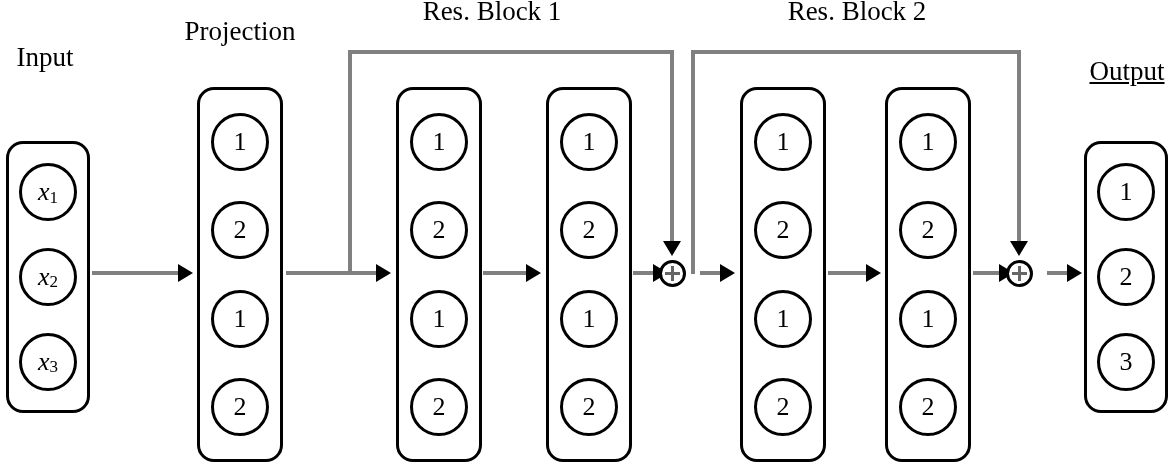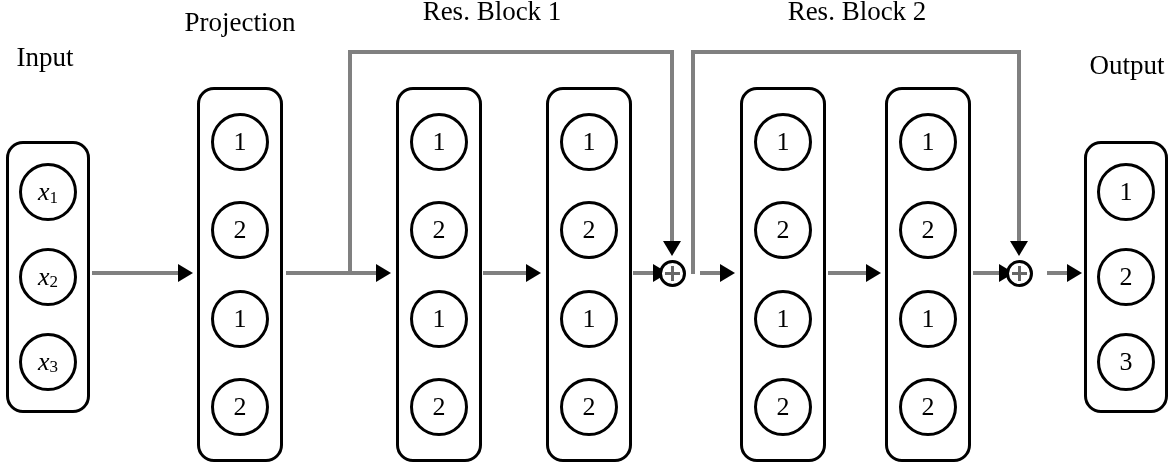--- a/index.html
+++ b/index.html
@@ -143,27 +143,27 @@
     background: #666666;
   }
 </style>
 </head>
 <body>
 
 <div id="diagram-root">
 
   <div class="section-title" style="left:45px; top:44px;">Input</div>
 
-  <div class="section-title" style="left:240px; top:9px;">Projection</div>
+  <div class="section-title" style="left:240px; top:18px;">Projection</div>
 
   <div class="section-title" style="left:492px; top:-2px;">Res. Block 1</div>
 
   <div class="section-title" style="left:857px; top:-2px;">Res. Block 2</div>
 
-  <div class="section-title" style="left:1127px; top:52px;">Output</div>
+  <div class="section-title" style="left:1127px; top:58px;text-decoration:underline;">Output</div>
 
   <div class="plain-line-v" style="left:348px; top:50px; height:224px;"></div>
   <div class="plain-line-h" style="left:348px; top:50px; width:326px;"></div>
   <div class="plain-line-v" style="left:670px; top:50px; height:194px;"></div>
   <div class="down-arrow-head" style="left:663px; top:241px;"></div>
 
   <div class="plain-line-v" style="left:691px; top:50px; height:224px;"></div>
   <div class="plain-line-h" style="left:691px; top:50px; width:330px;"></div>
   <div class="plain-line-v" style="left:1017px; top:50px; height:194px;"></div>
   <div class="down-arrow-head" style="left:1010px; top:241px;"></div>

